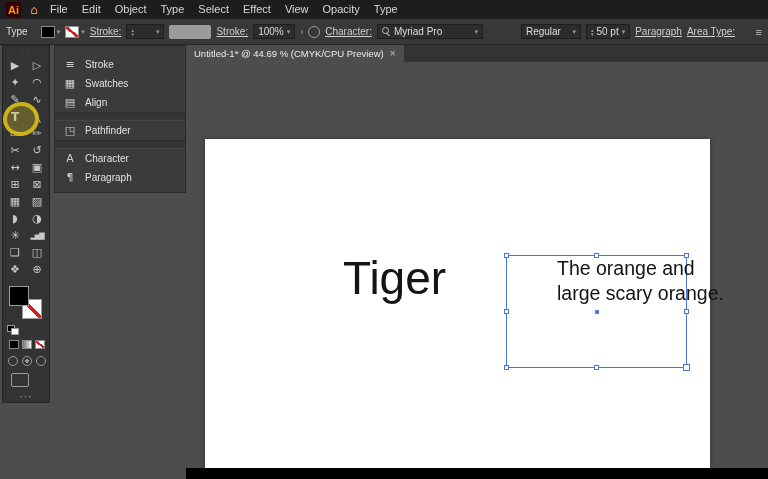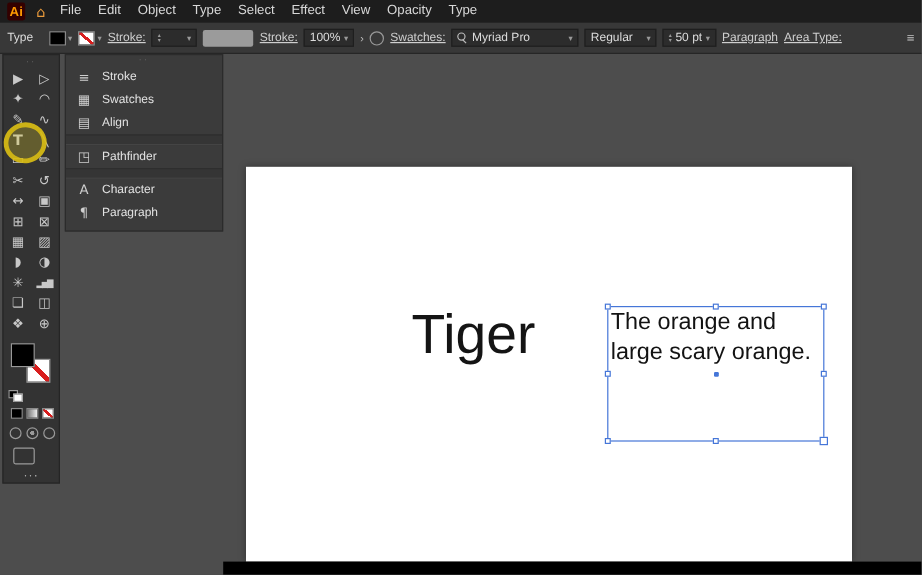--- a/index.html
+++ b/index.html
@@ -30,21 +30,21 @@
   .stack{display:flex;flex-direction:column;line-height:4px;font-size:5px;color:#9a9a9a;
     font-family:"DejaVu Sans",sans-serif;}
   .blankval{display:inline-block;width:16px;}
   .disabled-combo{width:42px;height:14px;background:#9b9b9b;border-radius:2px;}
   .flyout{color:#bdbdbd;font-size:9px;}
   .circle-icon{width:12px;height:12px;border:1px solid #9a9a9a;border-radius:50%;box-sizing:border-box;}
   .mag{width:9px;height:9px;position:relative;display:inline-block;}
   .mag::before{content:"";position:absolute;width:5px;height:5px;border:1px solid #bbb;border-radius:50%;left:0;top:0;}
   .mag::after{content:"";position:absolute;width:4px;height:1px;background:#bbb;transform:rotate(45deg);left:4px;top:7px;}
   .font-combo{width:106px;justify-content:center;}
-  .style-combo{width:60px;}
+  .style-combo{width:60px;margin-left:33px;}
   .push-right{margin-left:auto;color:#c4c4c4;font-size:11px;}
 
   
   .toolbar{position:absolute;left:2px;top:45px;width:48px;height:358px;background:#333333;
     border:1px solid #252525;box-sizing:border-box;z-index:5;}
   .drag-dots{height:11px;text-align:center;color:#6c6c6c;font-size:7px;line-height:11px;letter-spacing:2px;}
   .tool-grid{display:grid;grid-template-columns:22px 22px;grid-auto-rows:17px;justify-content:center;}
   .tool{display:flex;align-items:center;justify-content:center;color:#c8c8c8;font-size:11px;
     font-family:"DejaVu Sans",sans-serif;cursor:default;}
   .tool .sm{font-size:7px;letter-spacing:-1px;}
@@ -82,21 +82,21 @@
   .tabbar{position:absolute;left:186px;top:45px;width:582px;height:17px;background:#333333;display:flex;z-index:4;}
   .tab{display:flex;align-items:center;gap:6px;padding:0 8px;background:#4d4d4d;color:#ebebeb;font-size:9.5px;cursor:default;}
   .tab-close{color:#c0c0c0;font-size:10px;}
 
   
   .artboard{position:absolute;left:205px;top:139px;width:505px;height:329px;background:#ffffff;
     box-shadow:0 0 6px rgba(0,0,0,.35);z-index:1;}
   .tiger-heading{position:absolute;left:138px;top:112px;font-size:46px;color:#141414;letter-spacing:0;}
   .tframe{position:absolute;left:301px;top:116px;width:181px;height:113px;border:1px solid #4576d8;
     box-sizing:border-box;padding:0 2px;font-size:19.5px;line-height:1.3;color:#131313;}
-  .tline{white-space:nowrap;}
+  .tline{white-space:nowrap;margin-left:48px;}
   .handle{position:absolute;width:5px;height:5px;background:#fff;border:1px solid #4576d8;box-sizing:border-box;}
   .h-tl{left:-3px;top:-3px;} .h-tm{left:calc(50% - 3px);top:-3px;} .h-tr{right:-3px;top:-3px;}
   .h-ml{left:-3px;top:calc(50% - 3px);} .h-mr{right:-3px;top:calc(50% - 3px);}
   .h-bl{left:-3px;bottom:-3px;} .h-bm{left:calc(50% - 3px);bottom:-3px;}
   .h-br{right:-4px;bottom:-4px;width:7px;height:7px;}
   .center-pt{position:absolute;left:calc(50% - 2px);top:calc(50% - 2px);width:4px;height:4px;
     background:#4576d8;border-radius:1px;}
 
   .bottom-strip{position:absolute;left:186px;top:468px;width:582px;height:11px;background:#000;z-index:3;}
 </style>
@@ -139,21 +139,21 @@
       <span class="caret">▾</span>
     </span>
     <span class="disabled-combo"></span>
     <span class="ulabel">Stroke:</span>
     <span class="combo">
       <span>100%</span>
       <span class="caret">▾</span>
     </span>
     <span class="flyout">›</span>
     <span class="circle-icon"></span>
-    <span class="ulabel">Swatches:</span>
+    <span class="ulabel">Character:</span>
     <span class="combo font-combo">
       <span class="mag"></span>
       <span>Myriad Pro</span>
       <span class="caret" style="margin-left:auto">▾</span>
     </span>
     <span class="combo style-combo">
       <span>Regular</span>
       <span class="caret" style="margin-left:auto">▾</span>
     </span>
     <span class="combo">
@@ -296,20 +296,26 @@
     <div class="dock-row">
       <span class="picon">A</span>
       <span>Character</span>
     </div>
     <div class="dock-row">
       <span class="picon">¶</span>
       <span>Paragraph</span>
     </div>
   </div>
 
+  <div class="tabbar">
+    <div class="tab">
+      <span>Untitled-1* @ 44.69 % (CMYK/CPU Preview)</span>
+      <span class="tab-close">×</span>
+    </div>
+  </div>
 
   <div class="artboard">
     <div class="tiger-heading">Tiger</div>
     <div class="tframe">
       <div class="tline">The orange and</div>
       <div class="tline">large scary orange.</div>
       <div class="handle h-tl"></div>
       <div class="handle h-tm"></div>
       <div class="handle h-tr"></div>
       <div class="handle h-ml"></div>

